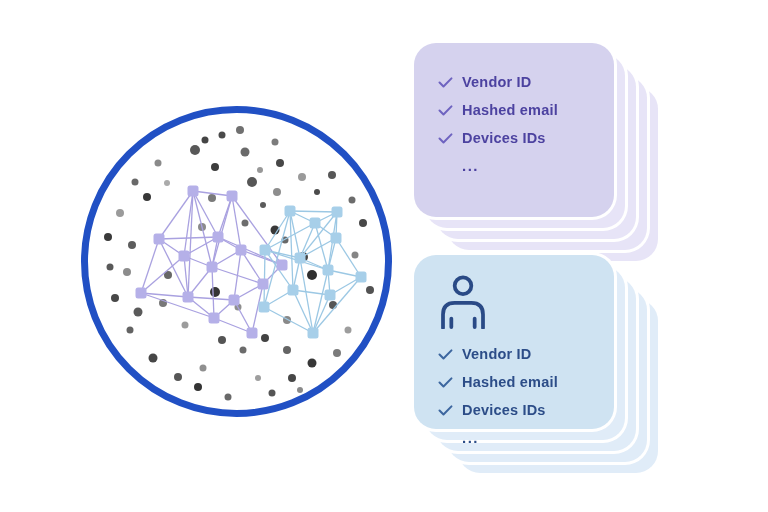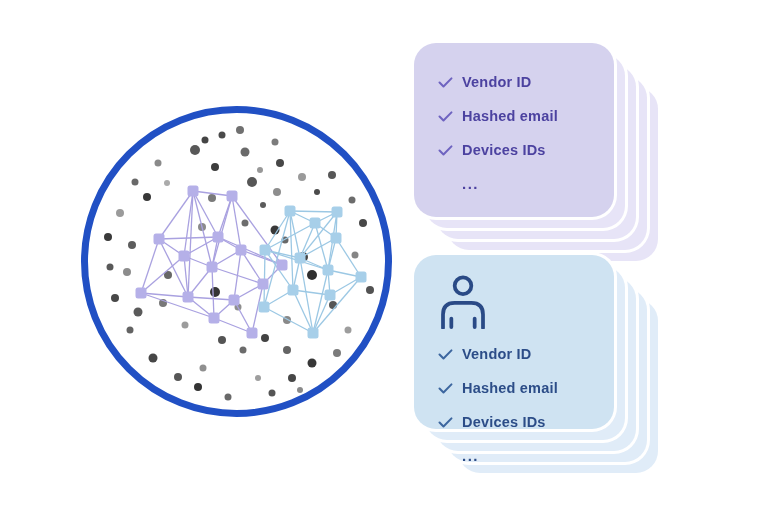--- a/index.html
+++ b/index.html
@@ -28,21 +28,21 @@
     padding:14px 18px 0 24px;box-sizing:border-box;
   }
   .card-header{display:flex;align-items:flex-end;gap:9px;height:60px;}
   .person{width:50px;height:54px;color:var(--accent);flex:none;}
   .title{
     font-size:20px;font-weight:bold;color:var(--accent);
     padding-bottom:7px;letter-spacing:.2px;white-space:nowrap;
   }
   .attr-list{
     list-style:none;margin:16px 0 0 0;padding:0;
-    display:flex;flex-direction:column;gap:16px;
+    display:flex;flex-direction:column;gap:10px;
   }
   .attr-list li{display:flex;align-items:center;gap:9px;line-height:18px;}
   .check{width:15px;height:11px;color:var(--check);flex:none;}
   .label{font-size:14.5px;font-weight:bold;color:var(--text);letter-spacing:.2px;}
   li.more{margin-left:24px;}
   .dots-more{font-size:15px;font-weight:bold;color:var(--text);letter-spacing:1.5px;}
 </style>
 </head>
 <body>
 

